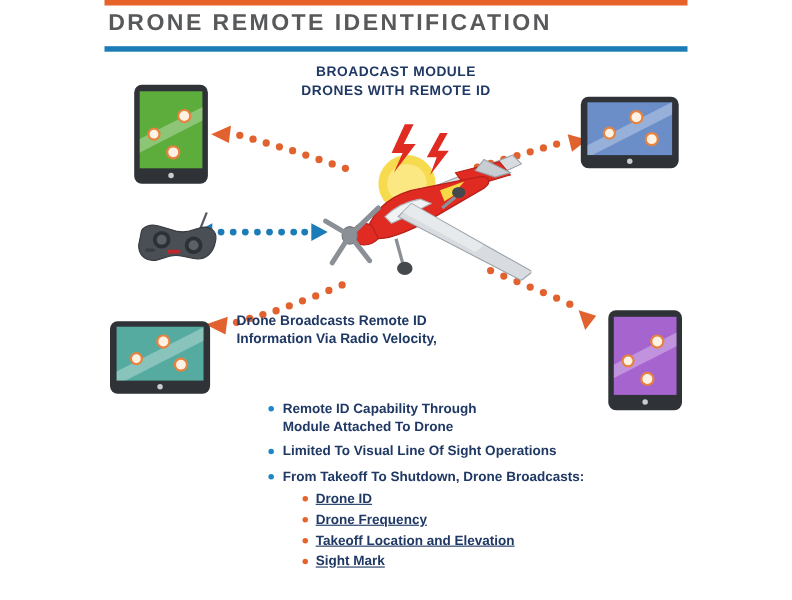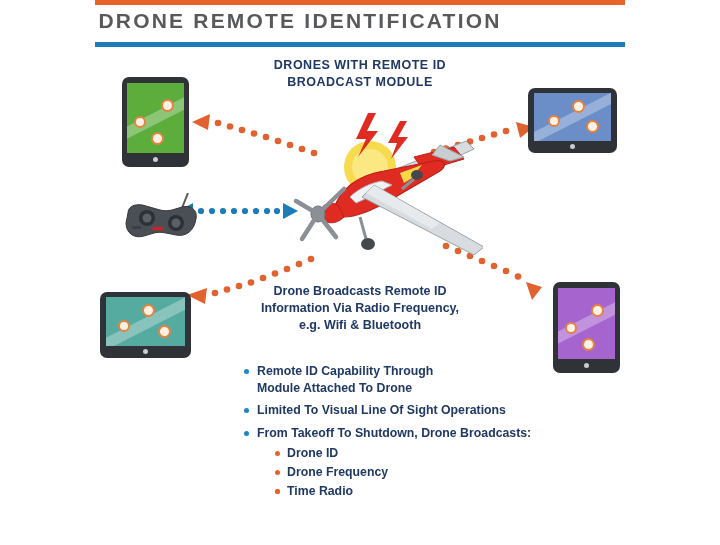--- a/index.html
+++ b/index.html
@@ -58,21 +58,21 @@
     line-height: 17px;
     color: #1f3864;
   }
 
   
   #broadcast-text {
     position: absolute;
     left: 215px;
     top: 283px;
     width: 290px;
-    text-align: center;
+    text-align: left;
     font-size: 12.5px;
     font-weight: bold;
     line-height: 17px;
     color: #1f3864;
   }
 
   
   #bullet-block {
     position: absolute;
     left: 244px;
@@ -93,20 +93,21 @@
     left: 0px;
     top: 6px;
     width: 5px;
     height: 5px;
     border-radius: 50%;
     background: #1b87c9;
   }
   .sub-list {
     margin-top: 3px;
     padding-left: 18px;
+    text-decoration: underline;
   }
   .sub-row {
     position: relative;
     padding-left: 12px;
     font-size: 12.3px;
     font-weight: bold;
     color: #1f3864;
     line-height: 19px;
   }
   .sub-row .dot {
@@ -160,22 +161,22 @@
 </head>
 <body>
 
 <div id="canvas">
 
   <div class="bar" id="bar-orange"></div>
   <div class="bar" id="bar-blue"></div>
   <div id="main-title">DRONE REMOTE IDENTIFICATION</div>
 
   <div id="subtitle">
+    <div>BROADCAST MODULE</div>
     <div>DRONES WITH REMOTE ID</div>
-    <div>BROADCAST MODULE</div>
   </div>
 
   <svg class="arrow-svg" style="left:190px; top:108px;" width="130" height="70" viewBox="0 0 130 70">
     <g fill="#e1622e">
       <polygon points="2,14 20,6 18,22"></polygon>
       <circle cx="28" cy="15" r="3.3"></circle>
         <circle cx="40" cy="18.5" r="3.3"></circle>
       <circle cx="52" cy="22" r="3.3"></circle>
         <circle cx="64" cy="25.5" r="3.3"></circle>
       <circle cx="76" cy="29" r="3.3"></circle>
@@ -336,22 +337,21 @@
     <circle cx="29" cy="25" r="8" fill="#2d3135"></circle>
     <circle cx="29" cy="25" r="4.5" fill="#5a6066"></circle>
     <circle cx="58" cy="30" r="8" fill="#2d3135"></circle>
     <circle cx="58" cy="30" r="4.5" fill="#5a6066"></circle>
     <rect x="34" y="34" width="12" height="3.5" rx="1.7" fill="#c3262a"></rect>
     <rect x="14" y="33" width="9" height="3" rx="1.5" fill="#3a3f44"></rect>
   </svg>
 
   <div id="broadcast-text">
     <div>Drone Broadcasts Remote ID</div>
-    <div>Information Via Radio Frequency,</div>
-    <div>e.g. Wifi &amp; Bluetooth</div>
+    <div>Information Via Radio Velocity,</div>
   </div>
 
   <div id="bullet-block">
 
     <div class="bullet-row" style="width:205px;">
       <span class="dot"></span>
       <span>Remote ID Capability Through Module Attached To Drone</span>
     </div>
 
     <div class="bullet-row">
@@ -367,23 +367,24 @@
         <div class="sub-row">
           <span class="dot"></span>
           <span>Drone ID</span>
         </div>
         <div class="sub-row">
           <span class="dot"></span>
           <span>Drone Frequency</span>
         </div>
         <div class="sub-row">
           <span class="dot"></span>
+          <span>Takeoff Location and Elevation</span>
         </div>
         <div class="sub-row">
           <span class="dot"></span>
-          <span>Time Radio</span>
+          <span>Sight Mark</span>
         </div>
       </div>
     </div>
 
   </div>
 
 </div>
 
 </body></html>

